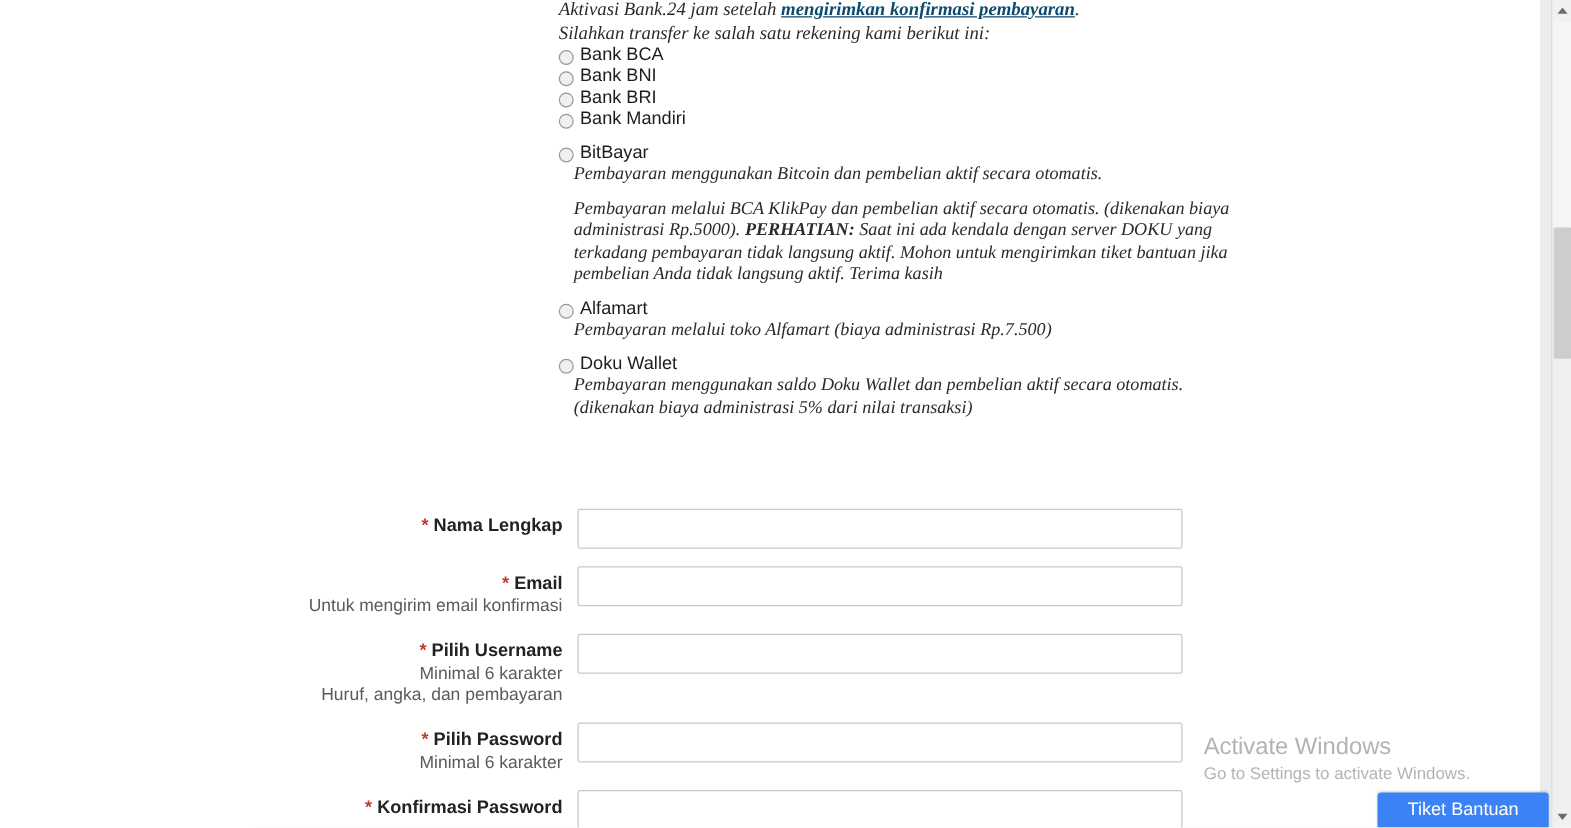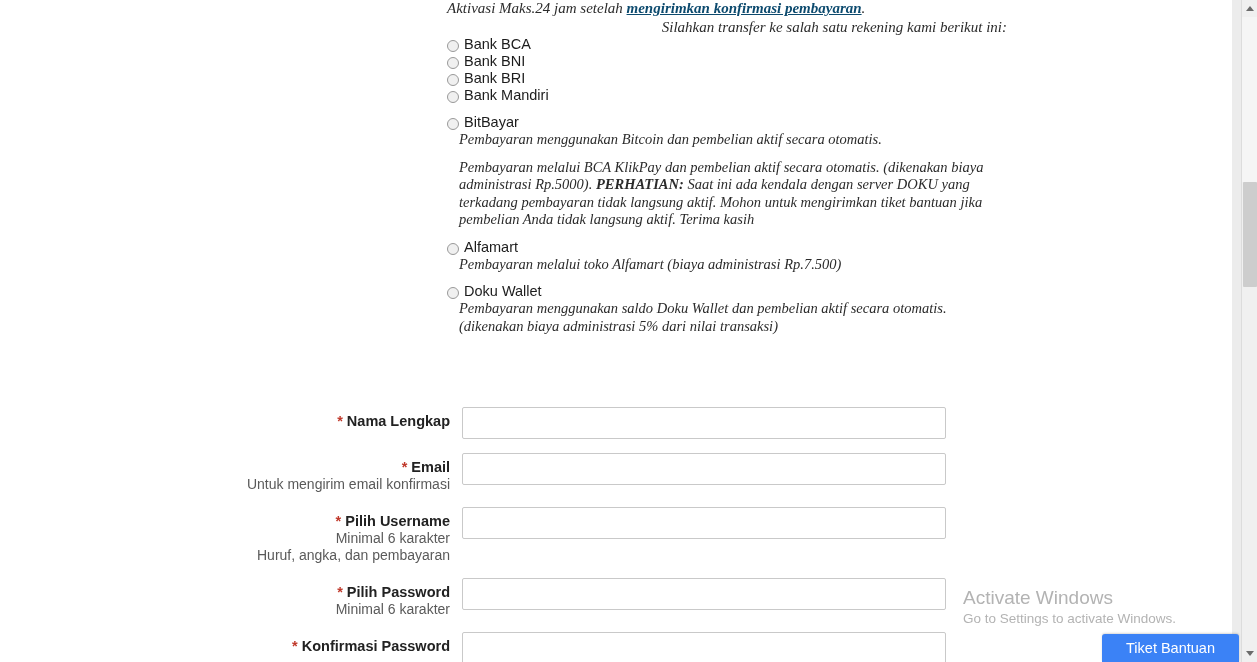--- a/index.html
+++ b/index.html
@@ -55,21 +55,20 @@
     font-style: italic;
     font-weight: bold;
   }
   .lead-line2 {
     font-family: "Liberation Serif", serif;
     font-style: italic;
     font-size: 15px;
     color: #2b2b2b;
     line-height: 18px;
     margin-top: 1px;
-    text-align: right;
   }
   .opt {
     position: relative;
     margin-top: 0px;
   }
   .opt-row {
     display: flex;
     align-items: center;
     gap: 5px;
     line-height: 17px;
@@ -230,21 +229,21 @@
 </style>
 </head>
 <body>
 
 <div id="page">
   <div class="content-col"></div>
   <div class="gutter-right"></div>
 
   <div class="payment-block">
 
-    <div class="lead-line"><span>Aktivasi Maks.24 jam setelah </span><a class="lnk" href="#">mengirimkan konfirmasi pembayaran</a><span>.</span></div>
+    <div class="lead-line"><span>Aktivasi Bank.24 jam setelah </span><a class="lnk" href="#">mengirimkan konfirmasi pembayaran</a><span>.</span></div>
 
     <div class="lead-line2">Silahkan transfer ke salah satu rekening kami berikut ini:</div>
 
     <div>
       <div class="opt-row">
         <input type="radio" name="pay" class="radio" style="">
         <span class="opt-label">Bank BCA</span>
       </div>
       <div class="opt-row">
         <input type="radio" name="pay" class="radio" style="">

